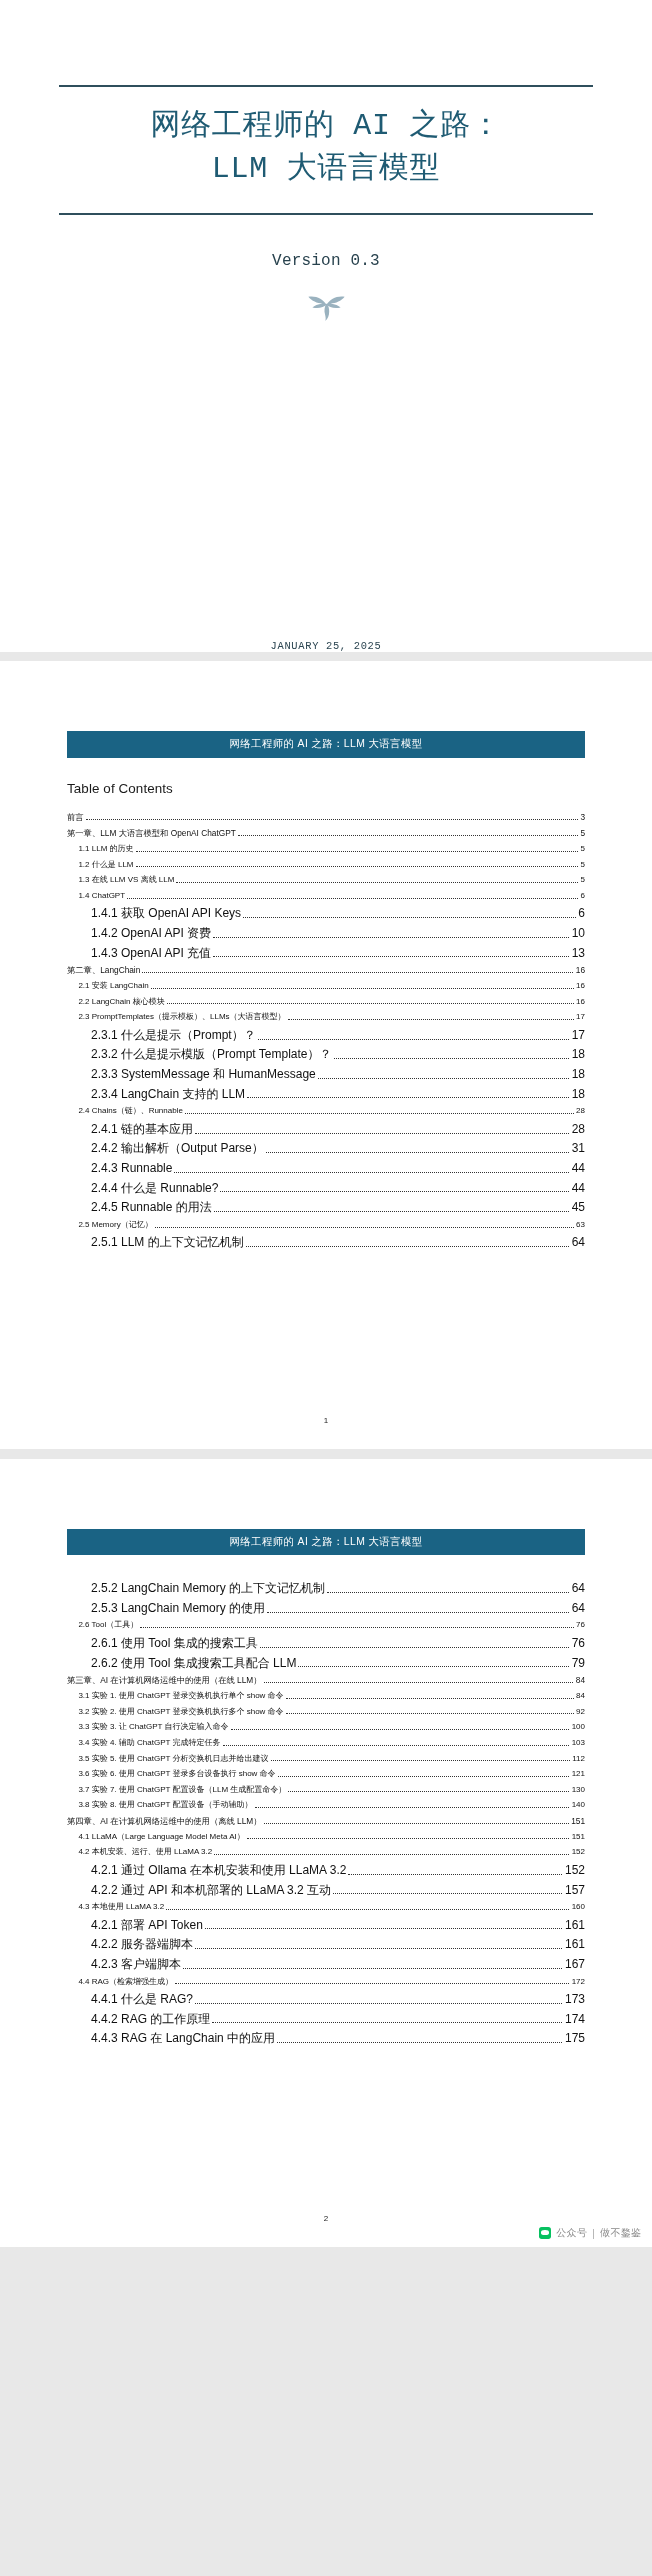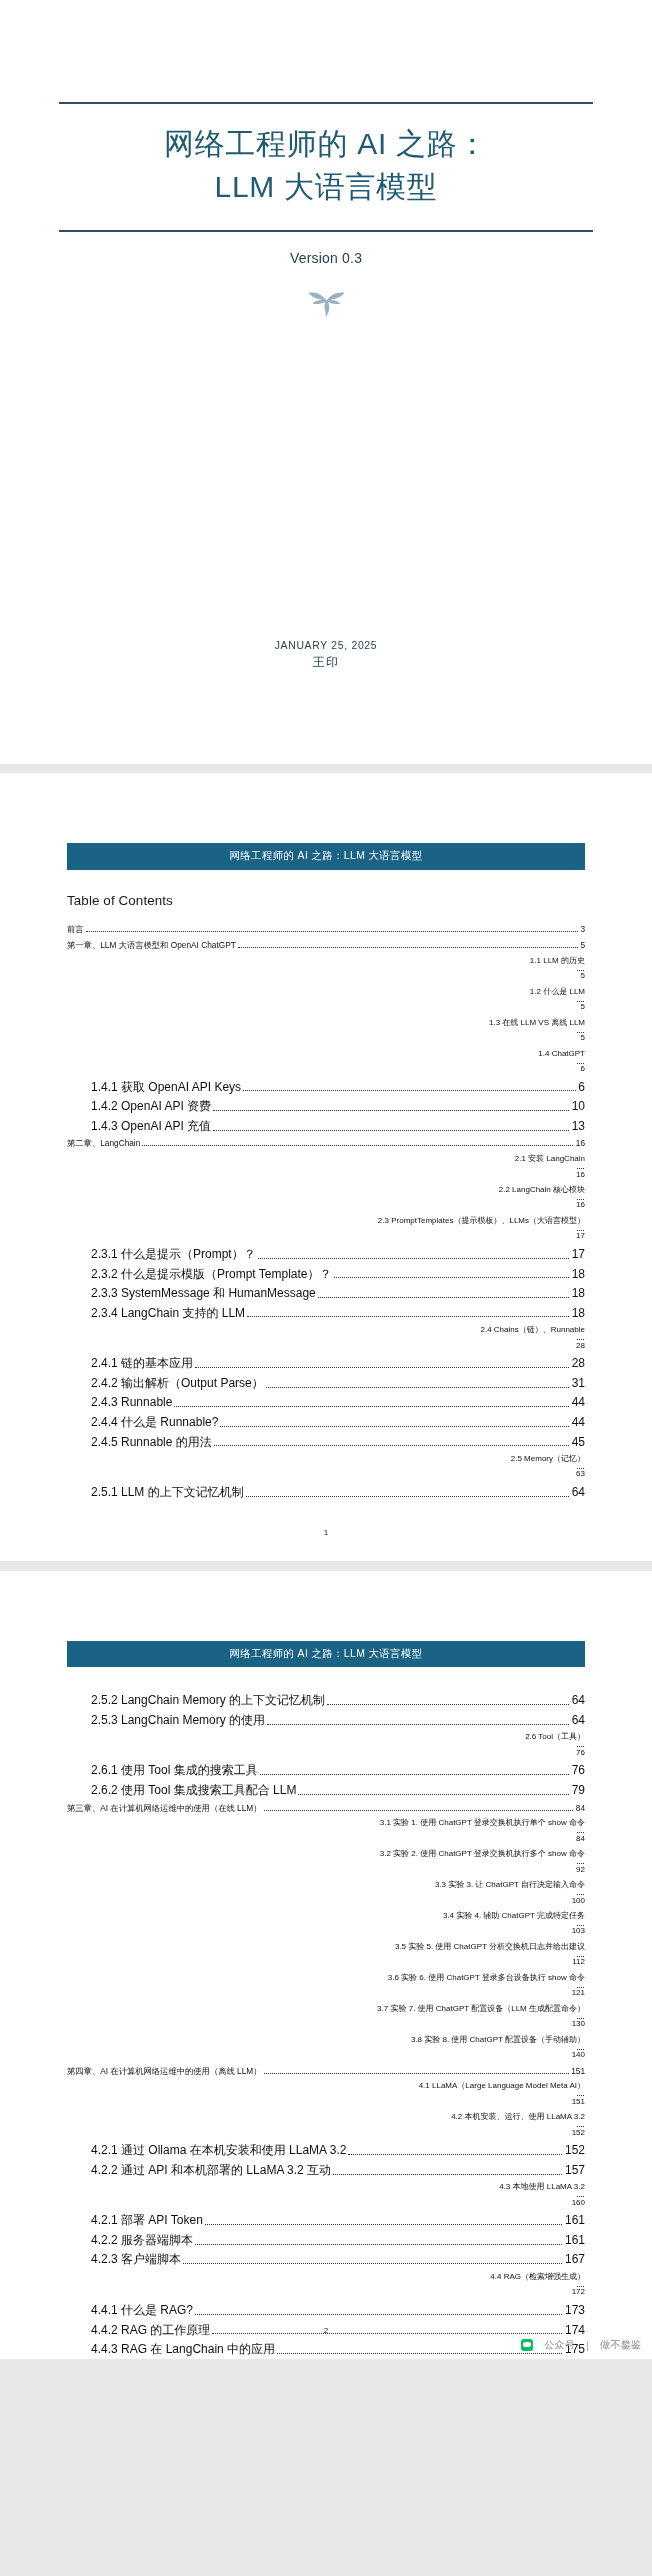--- a/index.html
+++ b/index.html
@@ -24,21 +24,21 @@
     overflow: hidden;
   }
 
   .page-gap {
     height: 9.4px;
     background: #e8e8e8;
     width: 652px;
   }
 
   
-  .title-page { height: 764px; padding: 17px 59px; }
+  .title-page { height: 652px; padding: 0 59px; font-family: Liberation Mono, monospace; }
 
   .orn-top {
     margin: 0 auto;
     padding-top: 80px;
     width: 141px;
     height: 70px;
     display: block;
   }
 
   .rule {
@@ -56,23 +56,24 @@
     letter-spacing: 0.7px;
     padding: 17.4px 0 16px 0;
     font-weight: 400;
   }
 
   .doc-title .line { display: block; white-space: nowrap; }
 
   .version {
     text-align: center;
     color: #28424e;
-    font-size: 14px;
+    font-size: 16px;
     padding-top: 17.4px;
     letter-spacing: 0.2px;
+    margin-top: 19px;
   }
 
   .orn-leaf {
     display: block;
     margin: 20px auto 0 auto;
     width: 43px;
     height: 31px;
   }
 
   .title-meta {
@@ -135,40 +136,40 @@
     overflow: hidden;
     margin: 0 1.3px 1.3px 2px;
     border-bottom: 0.9px dotted #333;
     height: 6px;
     min-width: 6.7px;
   }
 
   .toc-row .pg { flex: 0 0 auto; padding-left: 1.3px; }
 
   .lvl1 { margin-left: 0px; }
-  .lvl2 { margin-left: 11.4px; font-size: 8px; flex-direction: column; }
+  .lvl2 { margin-left: 11.4px; font-size: 8px; }
   .lvl3 { margin-left: 24px; font-size: 12px; }
 
   .folio {
     position: absolute;
     bottom: 24px;
     left: 0; right: 0;
     text-align: center;
     font-size: 8px;
     color: #222;
   }
 
   
   .watermark {
     position: absolute;
     right: 10.7px;
     bottom: 6.7px;
     display: flex;
     align-items: center;
-    gap: 11px;
+    gap: 5px;
     color: #8a8a8a;
     font-size: 10px;
     letter-spacing: 0.3px;
   }
   .wm-logo {
     width: 12.7px; height: 12.7px;
     border-radius: 2.7px;
     background: #07c160;
     position: relative;
     flex: 0 0 auto;

